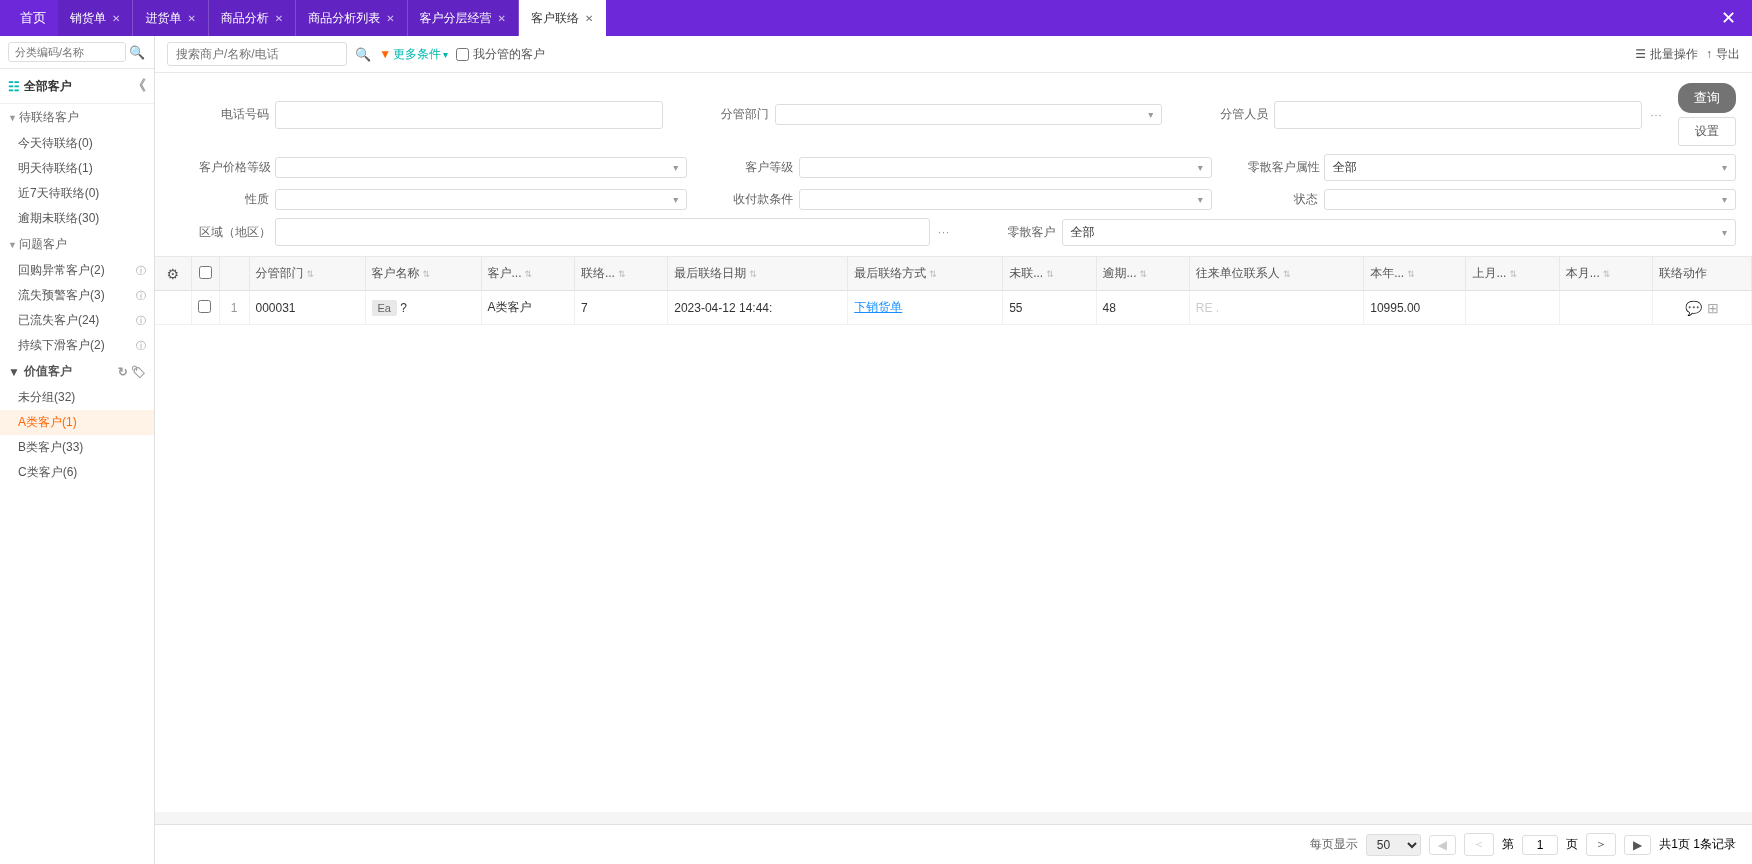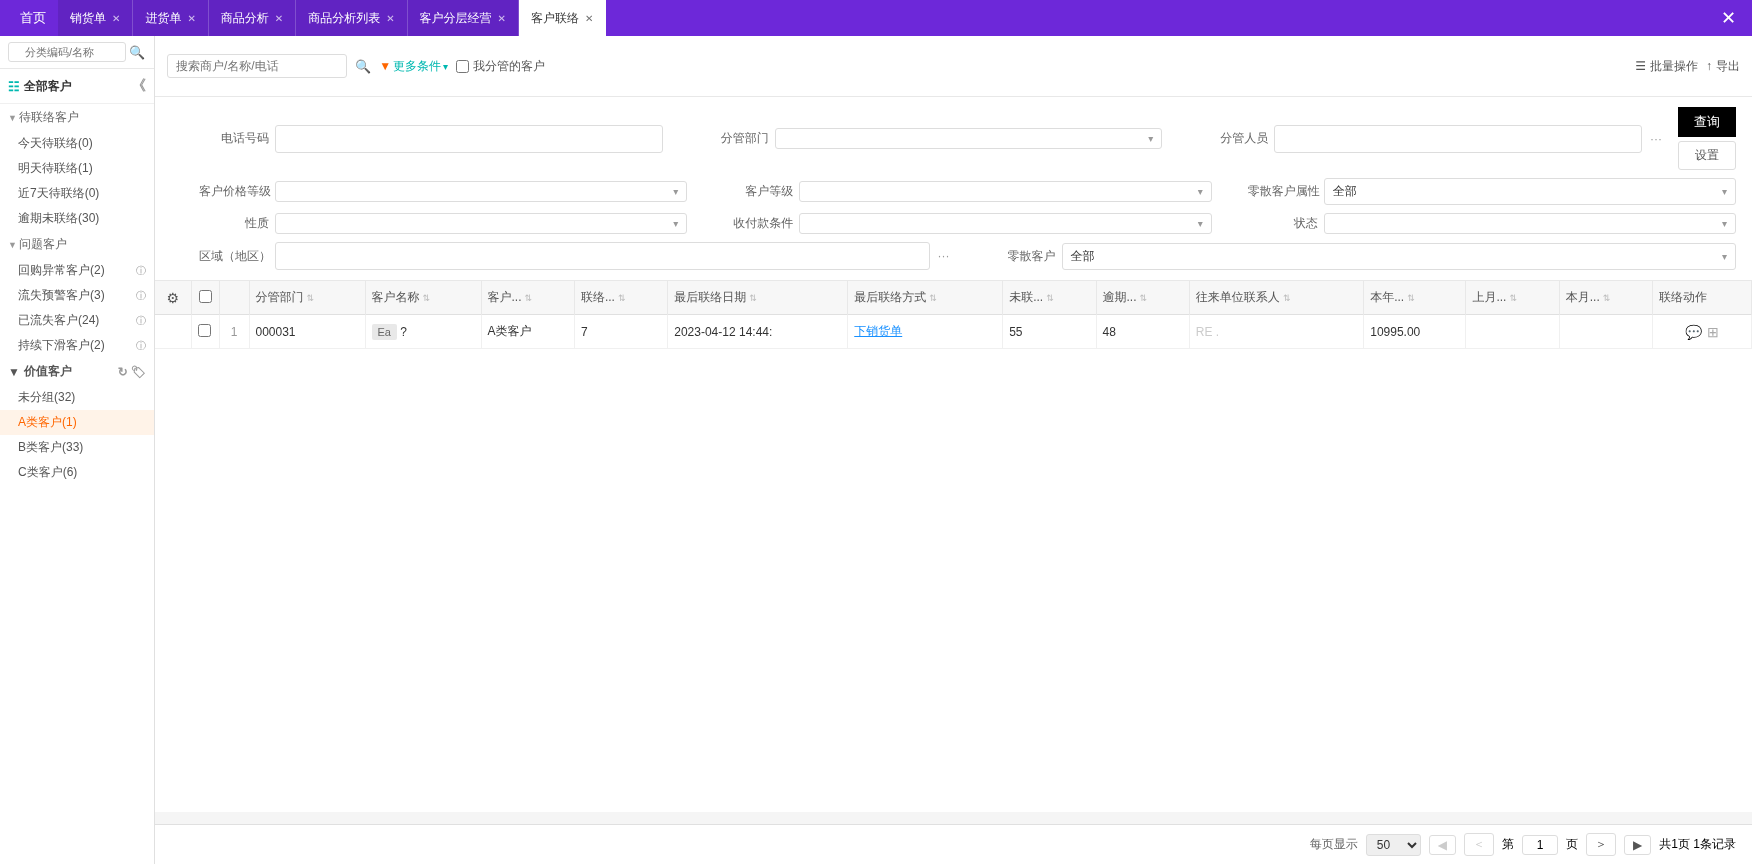--- a/index.html
+++ b/index.html
@@ -40,21 +40,21 @@
     
     .sidebar {
       width: 155px; background: white; border-right: 1px solid #e0e0e0;
       display: flex; flex-direction: column; flex-shrink: 0;
     }
     .sidebar-search {
       padding: 6px 8px; border-bottom: 1px solid #e8e8e8;
       display: flex; align-items: center; gap: 4px;
     }
     .sidebar-search input {
-      border: 1px solid #ddd; border-radius: 3px; padding: 3px 16px;
+      border: 1px solid #ddd; border-radius: 3px; padding: 3px 6px;
       font-size: 11px; width: 100%; outline: none; color: #999;
     }
     .sidebar-search-icon { color: #00b8b0; cursor: pointer; font-size: 13px; }
 
     .sidebar-header {
       display: flex; align-items: center; padding: 8px 8px;
       font-weight: bold; font-size: 12px; color: #333; gap: 4px;
       border-bottom: 1px solid #f0f0f0;
     }
     .sidebar-header .collapse-btn { margin-left: auto; cursor: pointer; color: #999; font-size: 14px; }
@@ -80,21 +80,21 @@
     }
     .sidebar-section-row .icons { margin-left: auto; display: flex; gap: 3px; color: #999; font-size: 11px; }
 
     
     .main-content {
       flex: 1; display: flex; flex-direction: column; overflow: hidden;
     }
 
     
     .filter-toolbar {
-      background: white; padding: 18px 12px; border-bottom: 1px solid #e8e8e8;
+      background: white; padding: 6px 12px; border-bottom: 1px solid #e8e8e8;
       display: flex; align-items: center; gap: 8px;
     }
     .filter-search-box {
       border: 1px solid #ddd; border-radius: 3px; padding: 4px 8px;
       font-size: 12px; width: 180px; outline: none;
     }
     .filter-search-icon { color: #00b8b0; cursor: pointer; font-size: 13px; }
     .filter-more-btn {
       color: #00b8b0; cursor: pointer; display: flex; align-items: center; gap: 2px; font-size: 12px;
     }
@@ -122,22 +122,22 @@
     }
     .adv-field .field-select {
       flex: 1; border: 1px solid #ddd; border-radius: 3px; padding: 4px 8px;
       font-size: 12px; outline: none; background: white; color: #333;
       display: flex; align-items: center; justify-content: space-between; cursor: pointer;
     }
     .adv-field .field-select .arrow { color: #999; font-size: 10px; }
     .adv-field .field-dotdot { color: #999; font-size: 12px; margin-left: 2px; }
 
     .query-btn {
-      background: #000000; color: white; border: none; padding: 6px 7px;
-      border-radius: 0; font-size: 13px; cursor: pointer; white-space: nowrap;
+      background: #737373; color: white; border: none; padding: 6px 7px;
+      border-radius: 13px; font-size: 13px; cursor: pointer; white-space: nowrap;
     }
     .settings-btn {
       background: white; color: #555; border: 1px solid #ddd; padding: 5px 16px;
       border-radius: 3px; font-size: 12px; cursor: pointer; white-space: nowrap;
     }
 
     
     .table-container {
       flex: 1; overflow: auto; background: white;
     }

